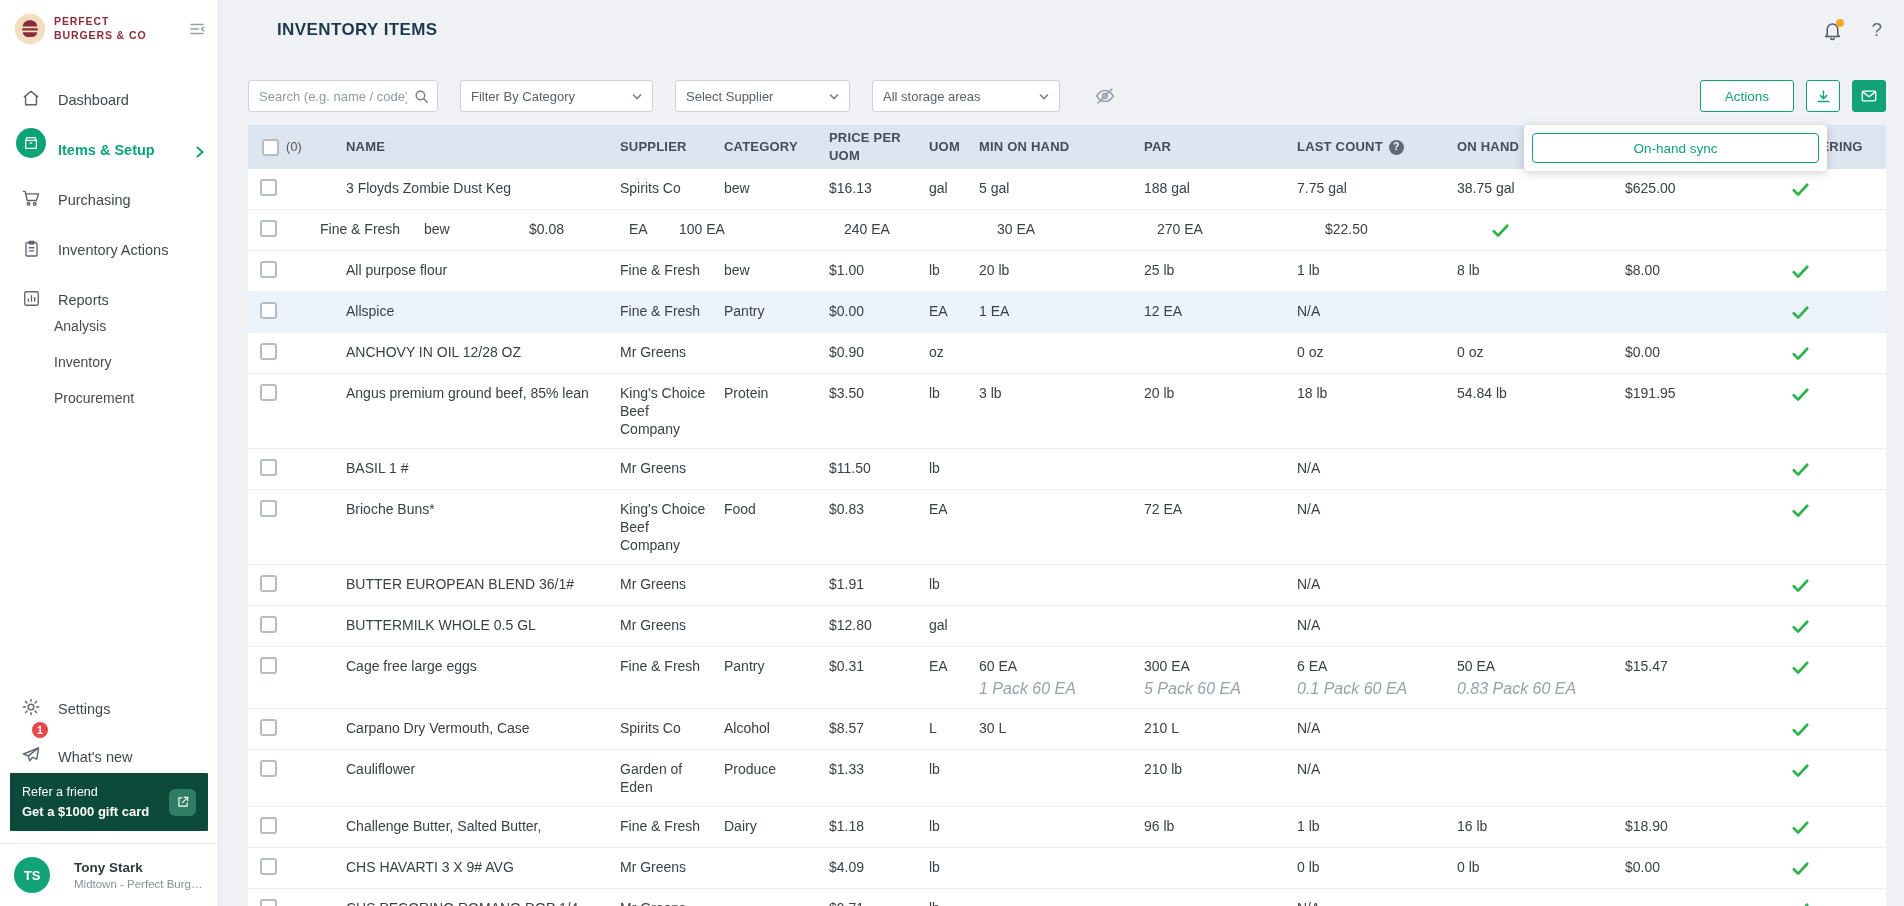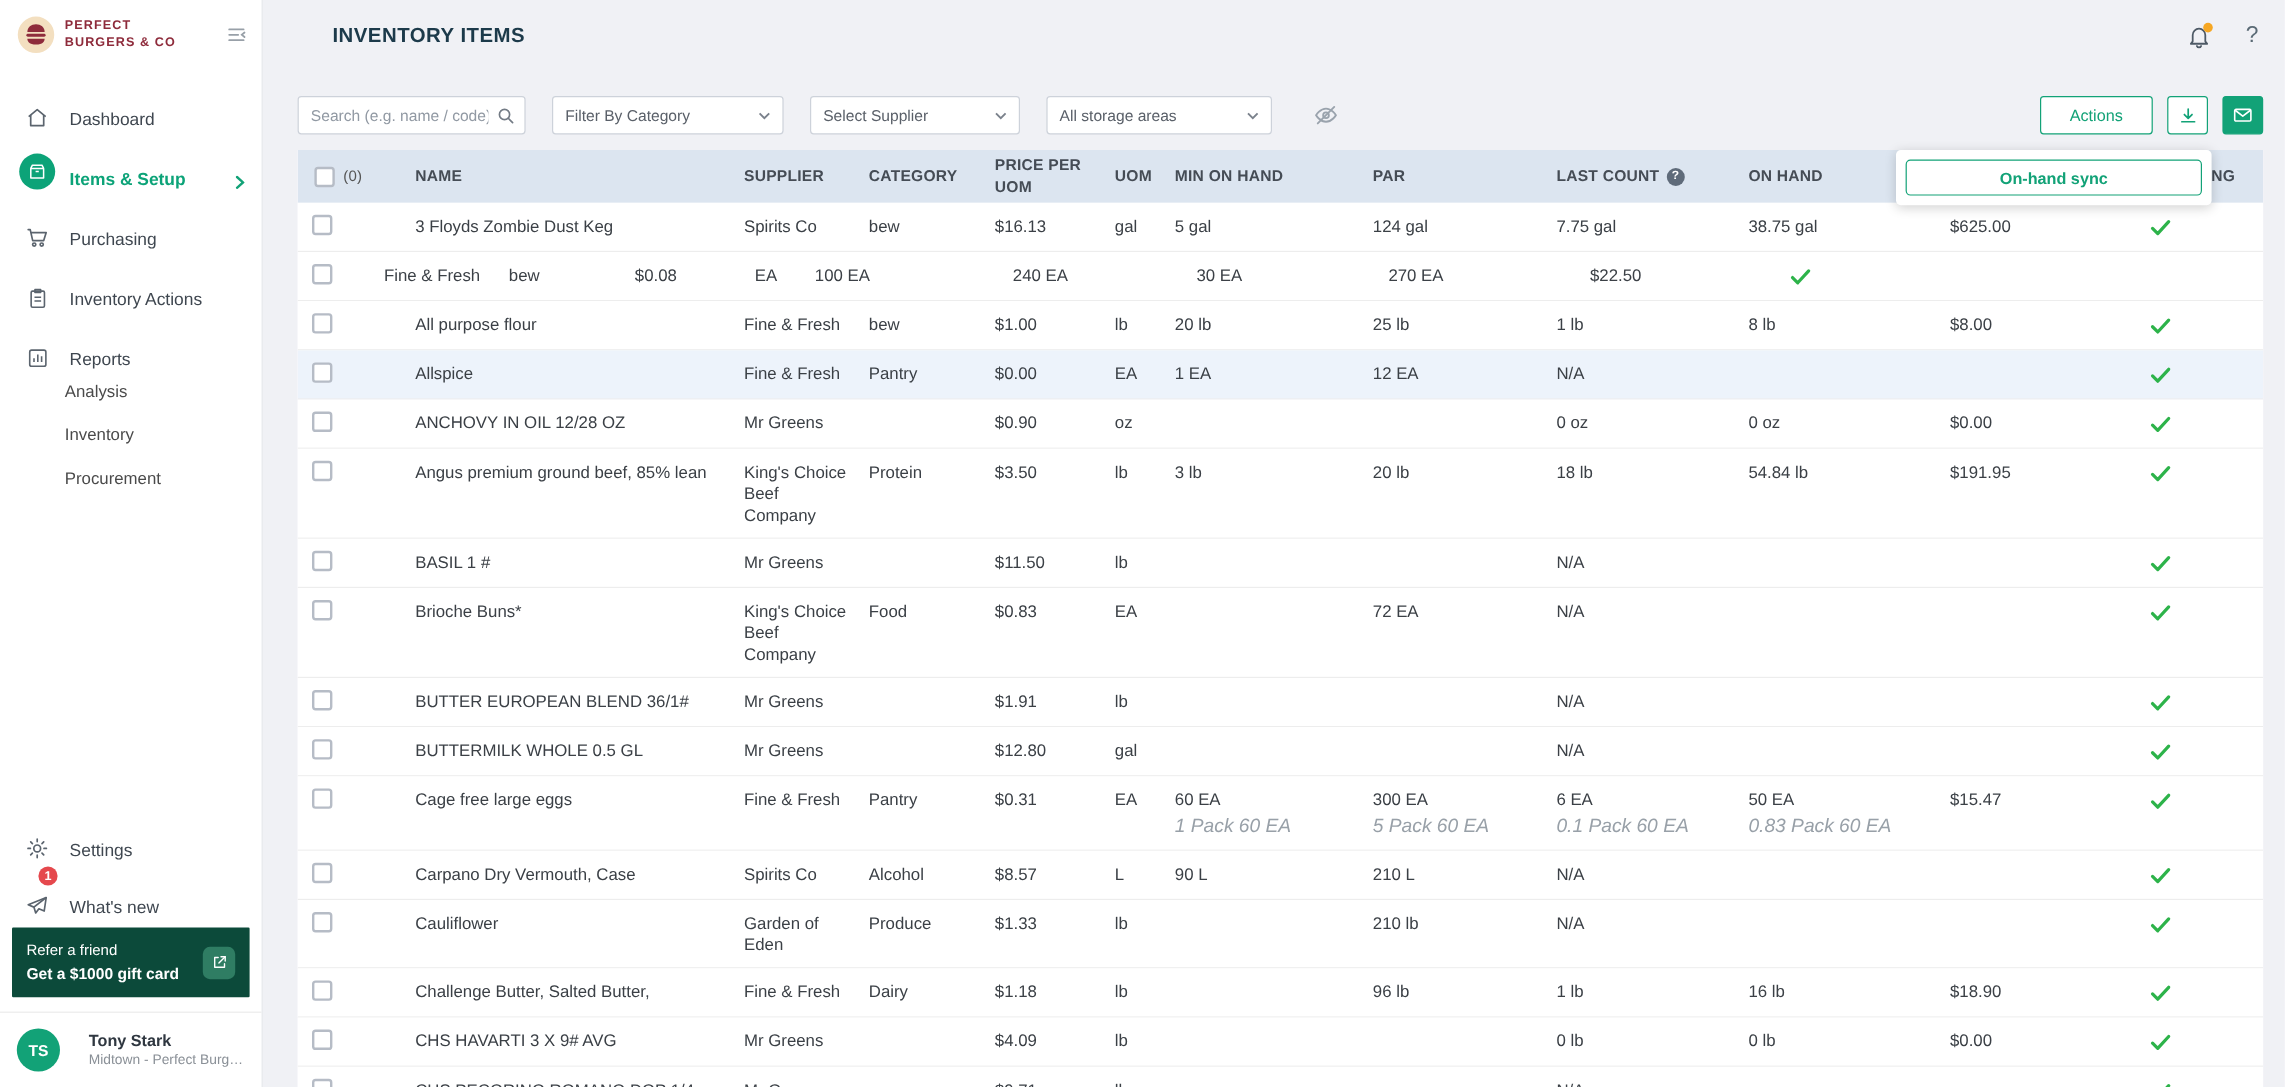--- a/index.html
+++ b/index.html
@@ -67,21 +67,21 @@
   .c8 { width:160px; flex:none; } .c9 { width:168px; flex:none; } .c10{ width:166px; flex:none; }
   .c11{ flex:1; padding-left:8px; }
   .cb { width:17px; height:17px; min-width:17px; border:2px solid #b6bcc6; border-radius:3px; background:#fff; cursor:pointer; }
   .count { font-size:12.5px; color:#555; font-weight:400; }
   .sub { font-size:16px; color:#98a0a8; font-style:italic; margin-top:5px; }
   .hrow { display:flex; align-items:center; }
   .help { display:inline-flex; width:15px; height:15px; min-width:15px; border-radius:50%; background:#5f6b7a; color:#fff; font-size:10px; align-items:center; justify-content:center; margin-left:6px; font-weight:700; cursor:pointer; }
   .okwrap { display:flex; margin-top:1px; }
 
   
-  .popup { position:absolute; left:1580px; top:125px; width:263px; background:#fff; border-radius:4px; box-shadow:0 2px 10px rgba(0,0,0,.18); padding:8px; z-index:50;font-weight:bold; }
+  .popup { position:absolute; left:1524px; top:125px; width:303px; background:#fff; border-radius:4px; box-shadow:0 2px 10px rgba(0,0,0,.18); padding:8px; z-index:50; }
   .popup-item { border:1px solid #12a277; border-radius:4px; height:30px; display:flex; align-items:center; justify-content:center; color:#12a277; font-size:13.5px; cursor:pointer; }
 </style>
 </head>
 <body>
 
 <div class="app">
 
   <aside class="sidebar">
     <div class="logo-row">
       <span style="display:flex;">
@@ -346,21 +346,21 @@
           <div class="td c4">
             <span>$16.13</span>
           </div>
           <div class="td c5">
             <span>gal</span>
           </div>
           <div class="td c6">
             <span>5 gal</span>
           </div>
           <div class="td c7">
-            <span>124 gal</span>
+            <span>188 gal</span>
           </div>
           <div class="td c8">
             <span>7.75 gal</span>
           </div>
           <div class="td c9">
             <span>38.75 gal</span>
           </div>
           <div class="td c10">
             <span>$625.00</span>
           </div>
@@ -806,21 +806,21 @@
           <div class="td c3">
             <span>Alcohol</span>
           </div>
           <div class="td c4">
             <span>$8.57</span>
           </div>
           <div class="td c5">
             <span>L</span>
           </div>
           <div class="td c6">
-            <span>90 L</span>
+            <span>30 L</span>
           </div>
           <div class="td c7">
             <span>210 L</span>
           </div>
           <div class="td c8">
             <span>N/A</span>
           </div>
           <div class="td c9">
             <span></span>
           </div>

